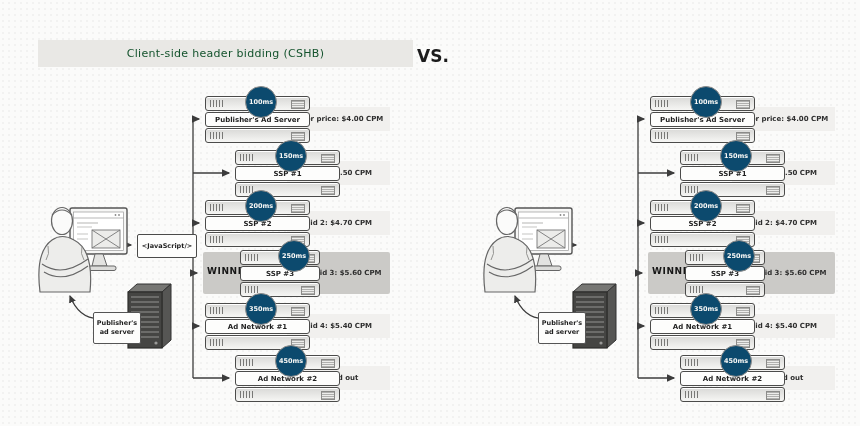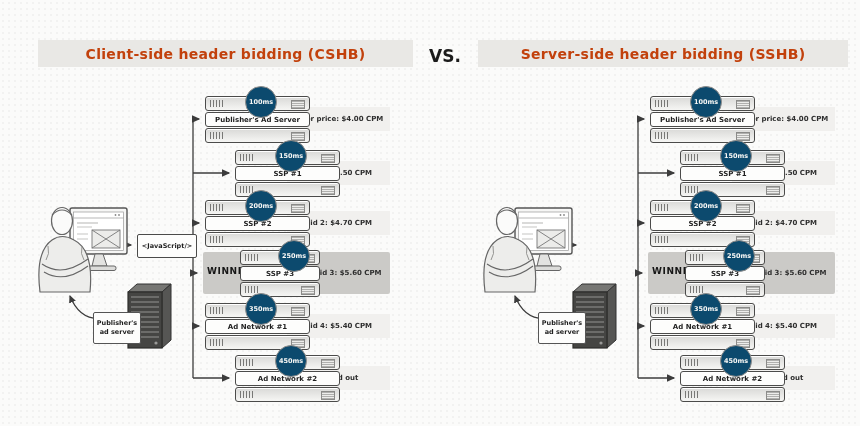--- a/index.html
+++ b/index.html
@@ -2,25 +2,25 @@
 <html><head>
 <meta charset="utf-8">
 <style>
   html,body{margin:0;padding:0;}
   body{font-family:"DejaVu Sans", sans-serif; background:#fff;}
   #canvas{position:relative;width:860px;height:426px;background:#fbfbfa;overflow:hidden;}
   #canvas::after{content:"";position:absolute;inset:0;pointer-events:none;
     background-image:radial-gradient(rgba(0,0,0,0.035) 1px, transparent 1px);
     background-size:6px 6px;}
   .title{position:absolute;top:40px;height:27px;background:#e9e8e5;display:flex;align-items:center;
-    justify-content:center;font-size:14px;font-weight:bold;color:#c2410c;letter-spacing:.3px;z-index:5;}
+    justify-content:center;font-size:11px;font-weight:normal;color:#14532d;letter-spacing:.3px;z-index:5;}
   #title-left{left:38px;width:375px;}
   #title-right{left:478px;width:370px;}
   #vs{position:absolute;left:413px;top:46px;width:40px;text-align:center;font-size:17px;font-weight:bold;
-    color:#1b1b1b;z-index:5;margin-left:12px;}
+    color:#1b1b1b;z-index:5;}
   .half{position:absolute;top:0;width:430px;height:426px;}
   #half-left{left:0;}
   #half-right{left:445px;}
   .half svg{position:absolute;left:0;top:0;z-index:2;pointer-events:none;}
   .stack{position:absolute;width:105px;display:flex;flex-direction:column;gap:1px;z-index:3;}
   .stack.narrow{width:80px;}
   .stack.mini{width:58px;}
   .slab{height:13px;border:1px solid #4b4b4a;border-radius:3px;
     background:linear-gradient(#d9d9d7,#f6f6f4);box-shadow:inset 0 1px 0 #fff;position:relative;}
   .slab.mid{background:#fdfdfc;display:flex;align-items:center;justify-content:center;
@@ -46,21 +46,20 @@
     display:flex;align-items:center;justify-content:center;text-align:center;font-size:6.5px;
     font-weight:bold;color:#1f1f1f;line-height:1.45;z-index:3;padding:1px;}
 </style>
 </head>
 <body>
 
 <div id="canvas">
 
   <div class="title" id="title-left">Client-side header bidding (CSHB)</div>
   <div id="vs">VS.</div>
-  <div class="title" id="title-right">Server-side header bidding (SSHB)</div>
 
   <div class="half" id="half-left">
     <svg width="430" height="426" viewBox="0 0 430 426">
       <defs>
         <marker id="ahl" markerWidth="7" markerHeight="7" refX="5.5" refY="3" orient="auto">
           <path d="M0,0 L6.5,3 L0,6 Z" fill="#3c3c3c"></path>
         </marker>
       </defs>
       <g stroke="#3c3c3c" stroke-width="1.3" fill="none">
         <path d="M193,119 V378"></path>

